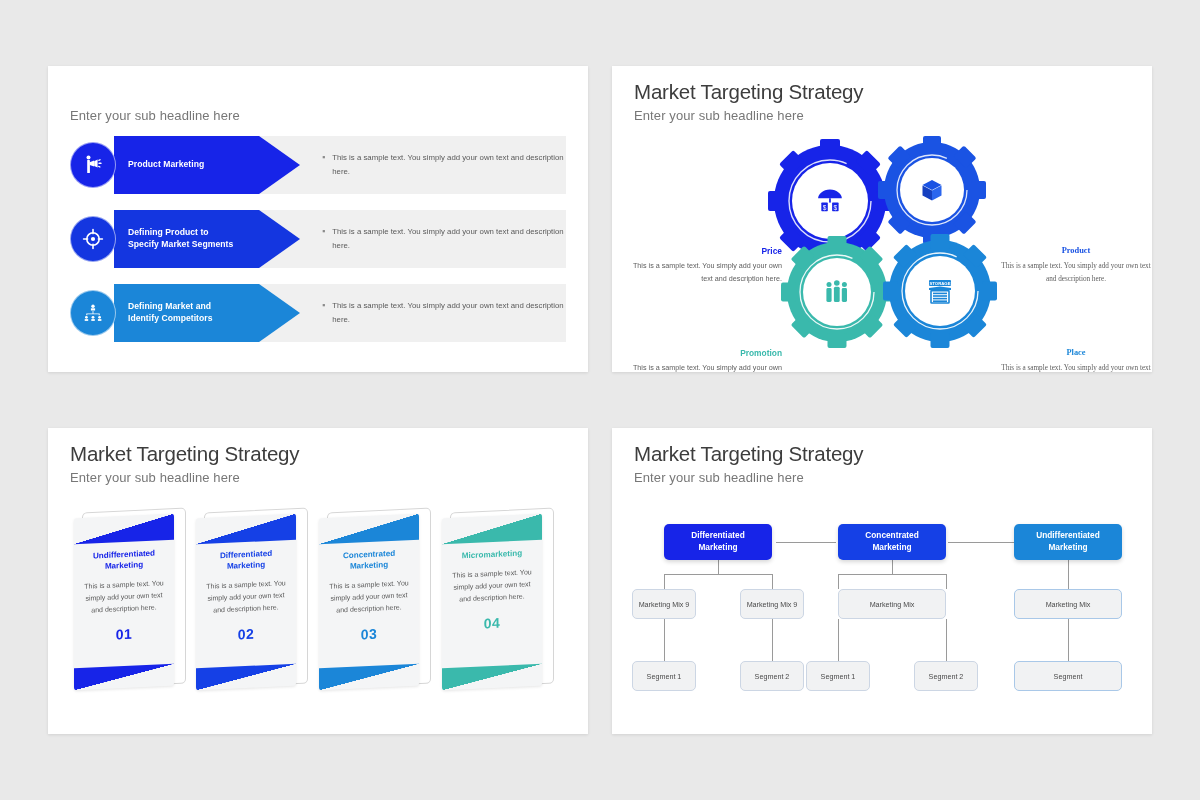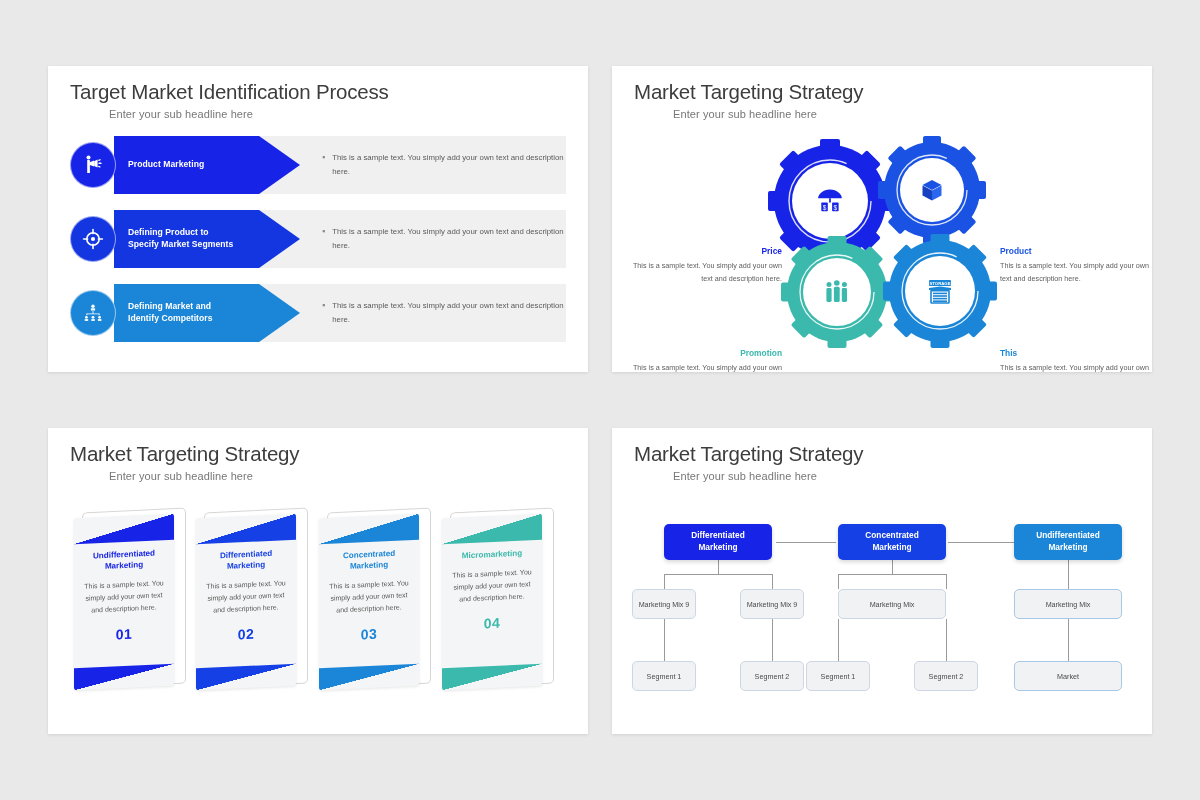--- a/index.html
+++ b/index.html
@@ -22,21 +22,21 @@
   #slide3 { left: 48px;  top: 428px; width: 540px; height: 306px; }
   #slide4 { left: 612px; top: 428px; width: 540px; height: 306px; }
 
   .s-title {
     position: absolute; left: 22px; top: 14px;
     font-size: 20.5px; font-weight: 400; color: #3d3d3d;
     letter-spacing: -0.2px; white-space: nowrap;
   }
   .s-sub {
     position: absolute; left: 22px; top: 42px;
-    font-size: 11px; color: #777; letter-spacing: 0.1px; margin-left: 39px;
+    font-size: 13px; color: #777; letter-spacing: 0.1px;
   }
 
   
   .arrow-row { position: absolute; left: 22px; width: 496px; height: 58px; }
   .arrow-row.r1 { top: 70px; }
   .arrow-row.r2 { top: 144px; }
   .arrow-row.r3 { top: 218px; }
 
   .arrow-bg {
     position: absolute; left: 58px; top: 0; right: 0; height: 58px;
@@ -61,21 +61,21 @@
     font-size: 7.8px; color: #5a5a5a; line-height: 1.75;
     display: flex; gap: 7px;
   }
   .bullet-dot { color: #8a8a8a; font-size: 9px; line-height: 1.55;}
 
   
   .gear-wrap { position: absolute; left: 0; top: 0; width: 540px; height: 306px; }
   .gear-txt { position: absolute; font-size: 7.2px; color: #5d5d5d; line-height: 1.7; }
   .gear-txt .hd { font-size: 8.4px; font-weight: 700; display: block; margin-bottom: 2px; }
   .gt-left { text-align: right; width: 152px; }
-  .gt-right { text-align: left; width: 152px; }
+  .gt-right { text-align: center; width: 152px; font-family: Liberation Serif, serif; }
 
   
   .card-set { position: absolute; left: 0; top: 0; width: 540px; height: 306px; }
   .card-unit { position: absolute; width: 112px; height: 178px; top: 88px; }
   .card-back {
     position: absolute; left: 8px; top: -6px; width: 104px; height: 176px;
     background: #fff; border: 1px solid #d6d6d6; border-radius: 5px;
     transform: skewY(-2.6deg);
   }
   .card-front {
@@ -114,21 +114,20 @@
   .ln { position: absolute; background: #9a9a9a; }
   .ln.h { height: 1px; }
   .ln.v { width: 1px; }
 </style>
 </head>
 <body>
 
 <div class="canvas">
 
   <div class="slide" id="slide1">
-    <div class="s-title">Target Market Identification Process</div>
     <div class="s-sub">Enter your sub headline here</div>
 
     <div class="arrow-row r1">
       <div class="arrow-bg"></div>
       <div class="arrow-shape" style="background:#1724e8"></div>
       <div class="arrow-label">Product Marketing</div>
       <div class="arrow-circle" style="background:#1724e8;border:1px solid rgba(255,255,255,0.55)">
         <svg width="24" height="24" viewBox="0 0 24 24" fill="#fff">
           <circle cx="7.5" cy="4.4" r="2"></circle>
           <rect x="6.2" y="7" width="2.7" height="13" rx="0.5"></rect>
@@ -301,21 +300,21 @@
         <span class="hd" style="color:#1a53e3">Product</span>
         <span>This is a sample text. You simply add your own text and description here.</span>
       </div>
 
       <div class="gear-txt gt-left" style="left:18px; top:280px;">
         <span class="hd" style="color:#3ab9ac">Promotion</span>
         <span>This is a sample text. You simply add your own text and description here.</span>
       </div>
 
       <div class="gear-txt gt-right" style="left:388px; top:280px;">
-        <span class="hd" style="color:#1b86d8">This</span>
+        <span class="hd" style="color:#1b86d8">Place</span>
         <span>This is a sample text. You simply add your own text and description here.</span>
       </div>
     </div>
   </div>
 
   <div class="slide" id="slide3">
     <div class="s-title">Market Targeting Strategy</div>
     <div class="s-sub">Enter your sub headline here</div>
 
     <div class="card-set">
@@ -407,17 +406,17 @@
 
       <div class="org-box" style="left:20px;  top:161px; width:64px;">Marketing Mix 9</div>
       <div class="org-box" style="left:128px; top:161px; width:64px;">Marketing Mix 9</div>
       <div class="org-box" style="left:226px; top:161px; width:108px;">Marketing Mix</div>
       <div class="org-box bl" style="left:402px; top:161px; width:108px;">Marketing Mix</div>
 
       <div class="org-box" style="left:20px;  top:233px; width:64px;">Segment 1</div>
       <div class="org-box" style="left:128px; top:233px; width:64px;">Segment 2</div>
       <div class="org-box" style="left:194px; top:233px; width:64px;">Segment 1</div>
       <div class="org-box" style="left:302px; top:233px; width:64px;">Segment 2</div>
-      <div class="org-box bl" style="left:402px; top:233px; width:108px;">Market</div>
+      <div class="org-box bl" style="left:402px; top:233px; width:108px;">Segment</div>
     </div>
   </div>
 
 </div>
 
 </body></html>

